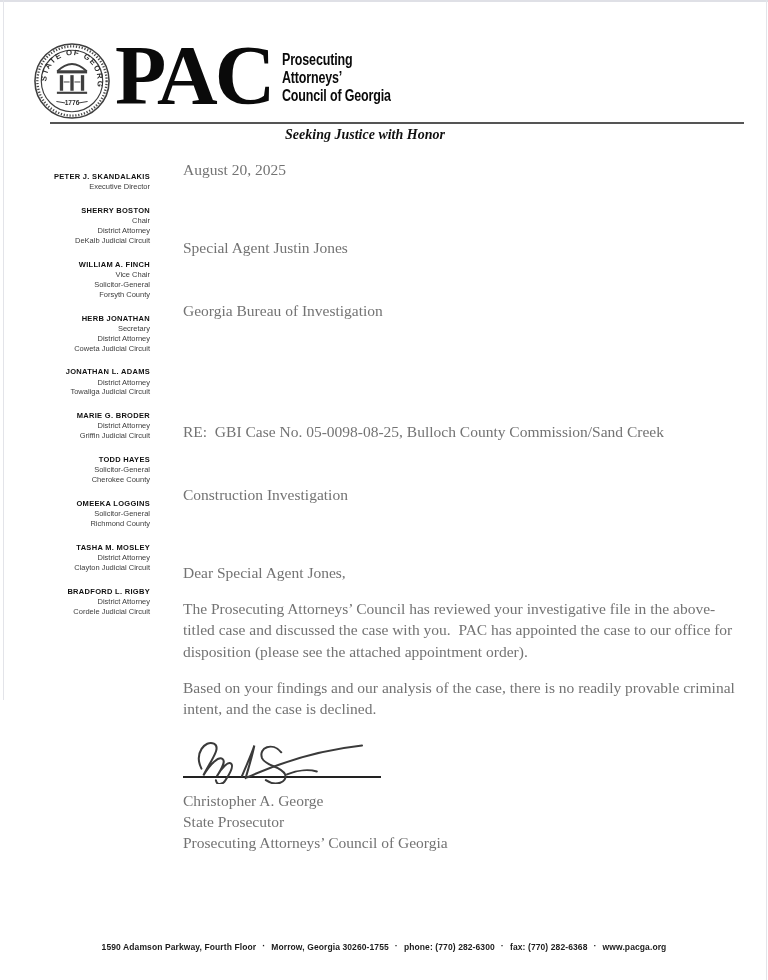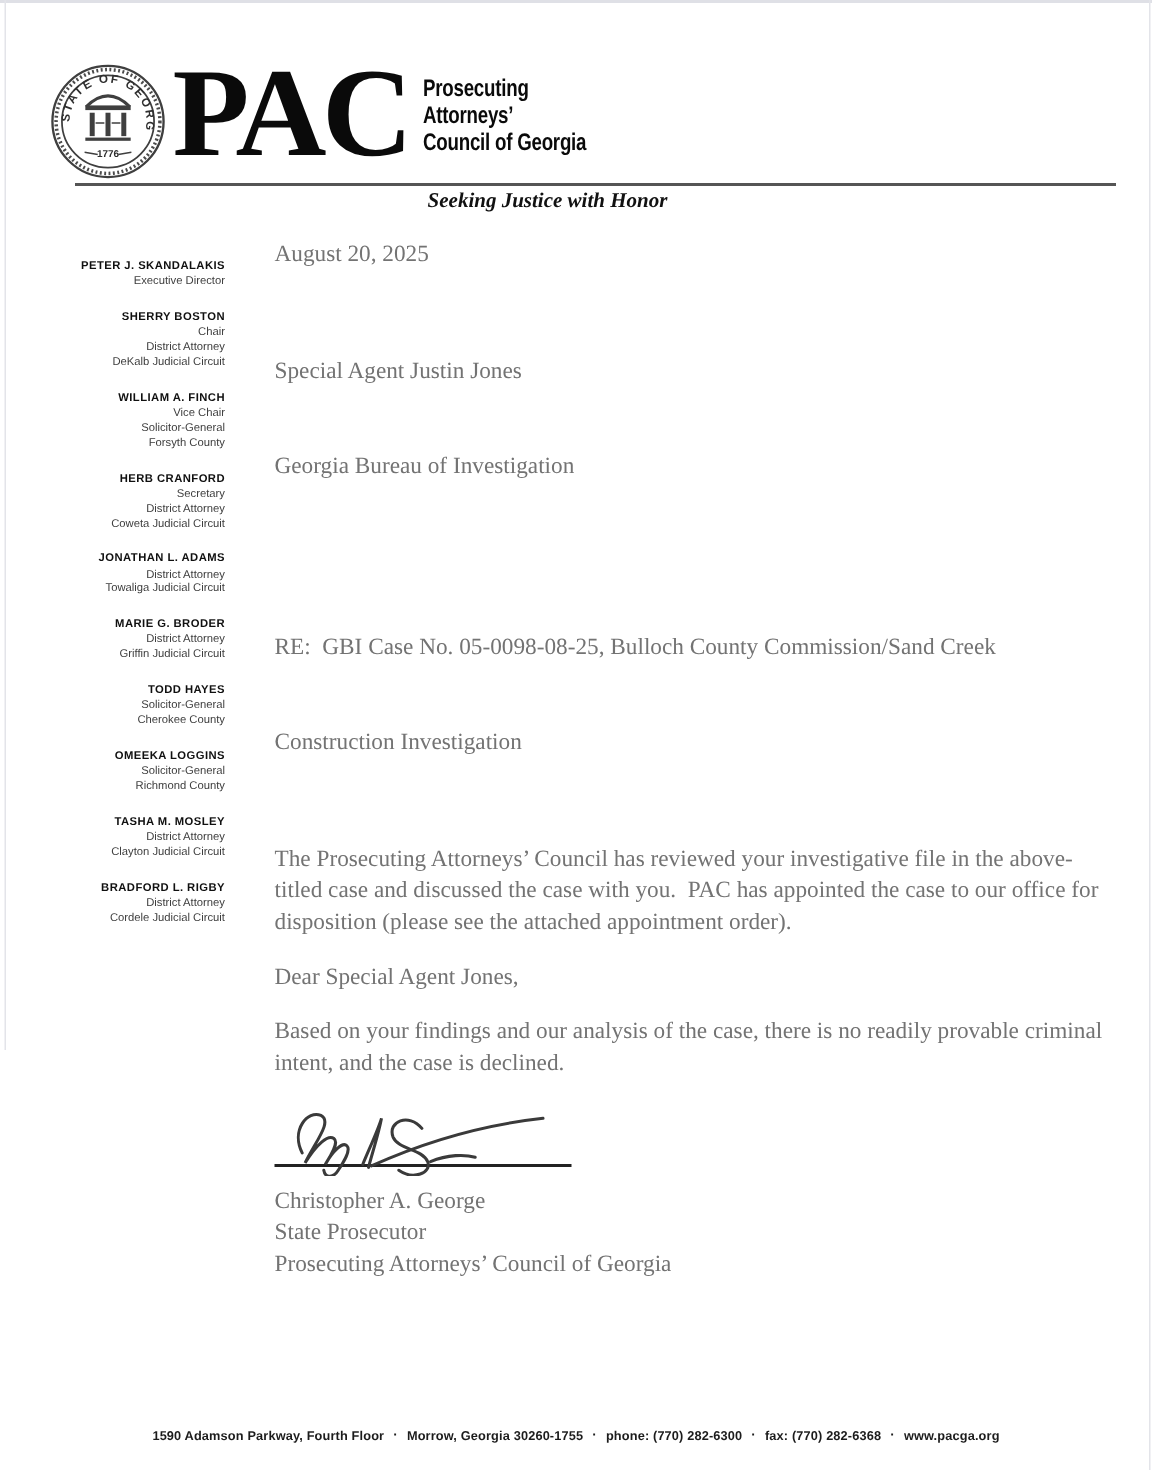--- a/index.html
+++ b/index.html
@@ -50,21 +50,21 @@
 
   
   .signature-wrap { margin:2px 0 4px; }
   .signature-svg { display:block; width:205px; height:50px; margin-left:2px; }
   .signature-line { width:198px; border-bottom:2px solid #222; margin-top:-8px; }
   .signoff { margin-top:12px; }
   .signoff div { line-height:1.36; }
 
   
   .footer {
-    position:absolute; left:0; right:0; bottom:18px; text-align:center;
+    position:absolute; left:0; right:0; bottom:28px; text-align:center;
     font-family:"Liberation Sans", sans-serif; font-weight:700;
     font-size:8.5px; color:#1c1c1c; letter-spacing:.1px;
   }
   .footer-sep { display:inline-block; margin:0 6px; transform:translateY(-1px); font-size:9px; }
 </style>
 </head>
 <body>
 
 <div class="page">
   <div class="scan-edge-top"></div>
@@ -119,21 +119,21 @@
         <div class="member-role">District Attorney</div>
         <div class="member-role">DeKalb Judicial Circuit</div>
       </div>
       <div class="member">
         <div class="member-name">WILLIAM A. FINCH</div>
         <div class="member-role">Vice Chair</div>
         <div class="member-role">Solicitor-General</div>
         <div class="member-role">Forsyth County</div>
       </div>
       <div class="member">
-        <div class="member-name">HERB CRANFORD</div>
+        <div class="member-name">HERB JONATHAN</div>
         <div class="member-role">Secretary</div>
         <div class="member-role">District Attorney</div>
         <div class="member-role">Coweta Judicial Circuit</div>
       </div>
       <div class="member">
         <div class="member-name">JONATHAN L. ADAMS</div>
         <div class="member-role">District Attorney</div>
         <div class="member-role">Towaliga Judicial Circuit</div>
       </div>
       <div class="member">
@@ -169,23 +169,23 @@
       <div class="block">
         <div>Special Agent Justin Jones</div>
         <div>Georgia Bureau of Investigation</div>
       </div>
 
       <div class="block re-block">
         <div>RE:  GBI Case No. 05-0098-08-25, Bulloch County Commission/Sand Creek</div>
         <div>Construction Investigation</div>
       </div>
 
+      <div class="block">Dear Special Agent Jones,</div>
+
       <div class="block">The Prosecuting Attorneys’ Council has reviewed your investigative file in the above-titled case and discussed the case with you.  PAC has appointed the case to our office for disposition (please see the attached appointment order).</div>
-
-      <div class="block">Dear Special Agent Jones,</div>
       <div class="block">Based on your findings and our analysis of the case, there is no readily provable criminal intent, and the case is declined.</div>
 
 
       <div class="signature-wrap">
         <svg class="signature-svg" viewBox="0 0 205 52" aria-hidden="true">
           <g fill="none" stroke="#3a3a3a" stroke-width="2.1" stroke-linecap="round">
             <path d="M13 36 C5 20 17 6 26 10 C34 14 23 27 15 43 C23 30 31 23 35 26 C39 29 32 39 29 44 C34 35 41 28 44 31 C47 34 42 42 38 48 C35 53 29 54 28 48"></path>
             <path d="M55 44 C60 32 66 19 68 12 C66 23 61 38 59 46"></path>
             <path d="M96 19 C87 8 72 14 76 25 C80 34 96 33 100 42 C103 50 90 55 80 48"></path>
             <path d="M61 45 C92 31 134 17 180 12"></path>

